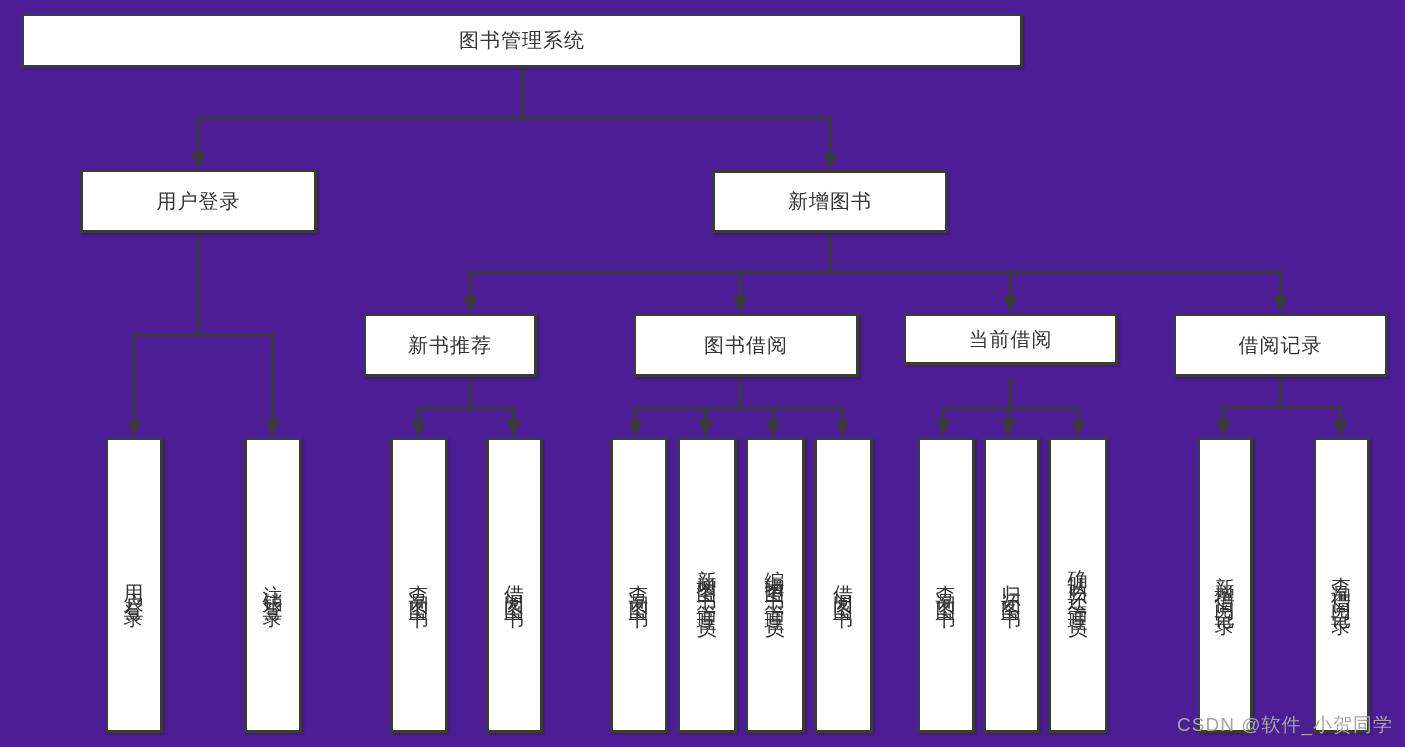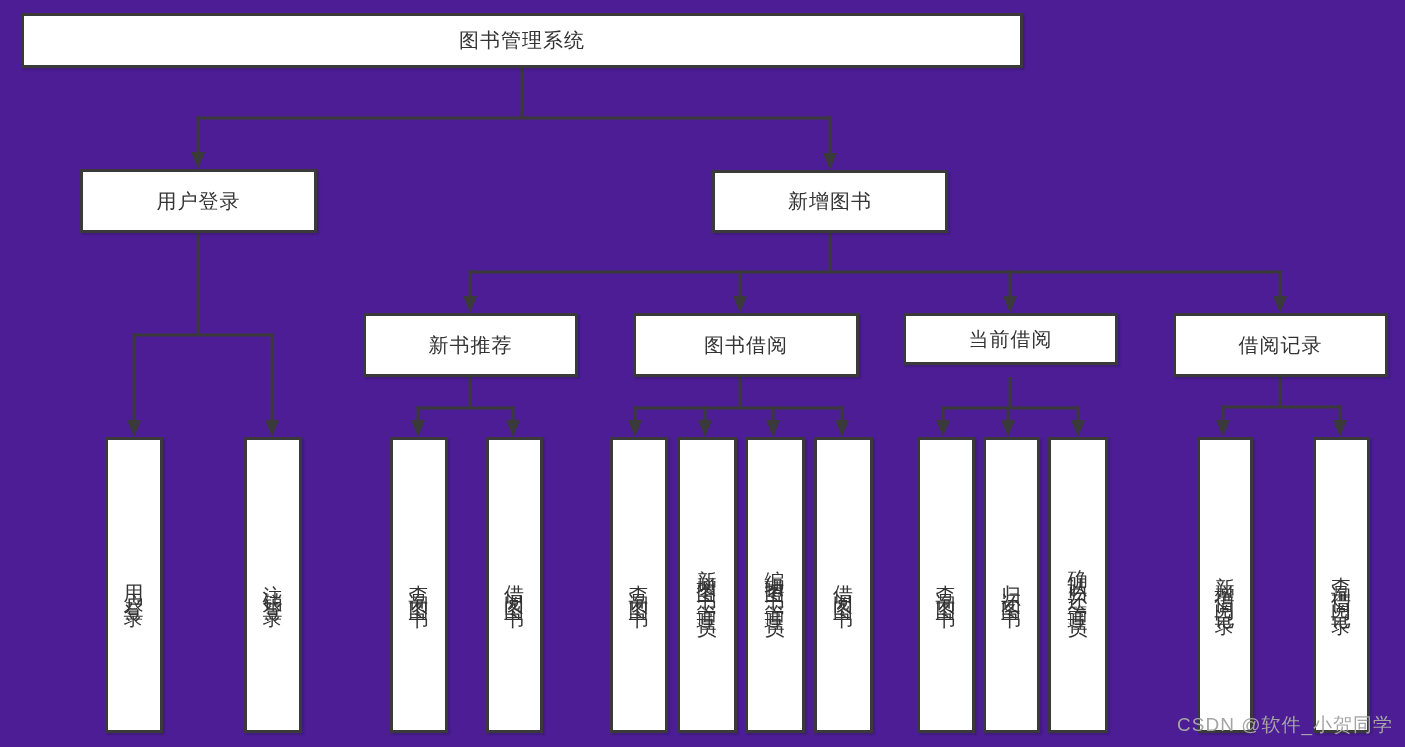--- a/index.html
+++ b/index.html
@@ -96,21 +96,21 @@
     <span class="h-label">图书管理系统</span>
   </div>
 
   <div class="box" style="left:80px; top:169px; width:237px; height:64px;">
     <span class="h-label">用户登录</span>
   </div>
   <div class="box" style="left:712px; top:170px; width:236px; height:63px;">
     <span class="h-label">新增图书</span>
   </div>
 
-  <div class="box" style="left:363px; top:313px; width:215px; height:64px;">
+  <div class="box" style="left:363px; top:313px; width:174px; height:64px;">
     <span class="h-label">新书推荐</span>
   </div>
   <div class="box" style="left:633px; top:313px; width:226px; height:64px;">
     <span class="h-label">图书借阅</span>
   </div>
   <div class="box" style="left:903px; top:313px; width:215px; height:52px;">
     <span class="h-label">当前借阅</span>
   </div>
   <div class="box" style="left:1173px; top:313px; width:215px; height:64px;">
     <span class="h-label">借阅记录</span>

